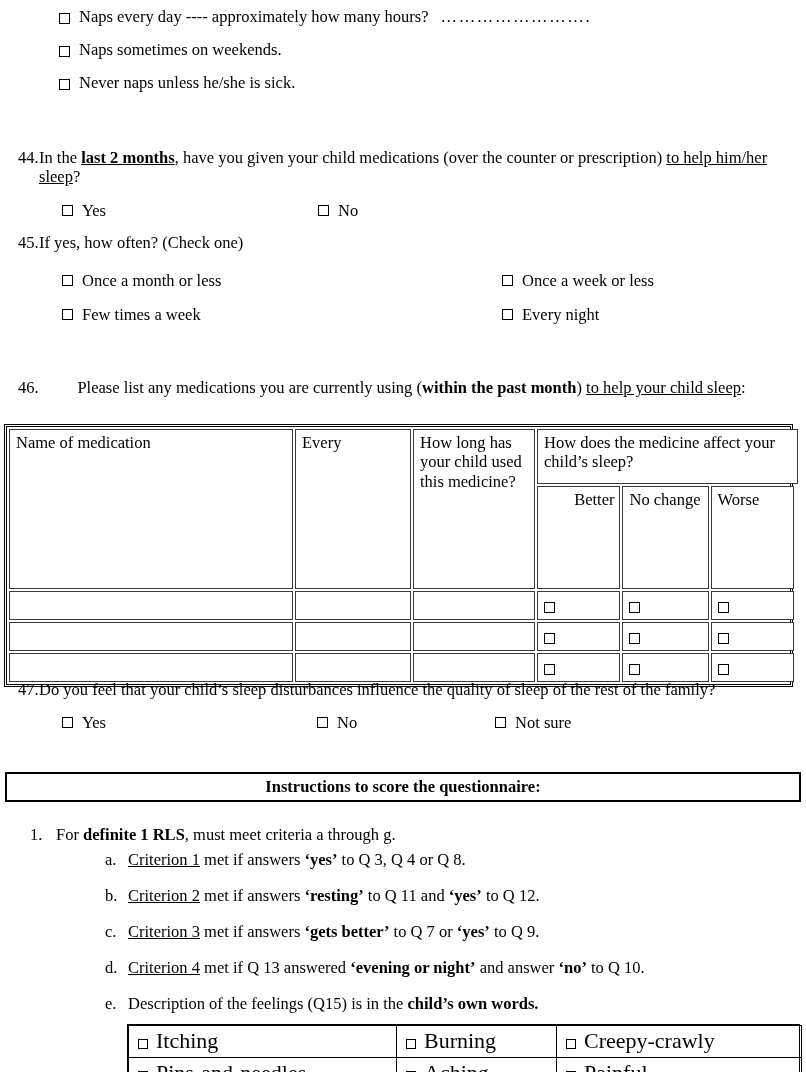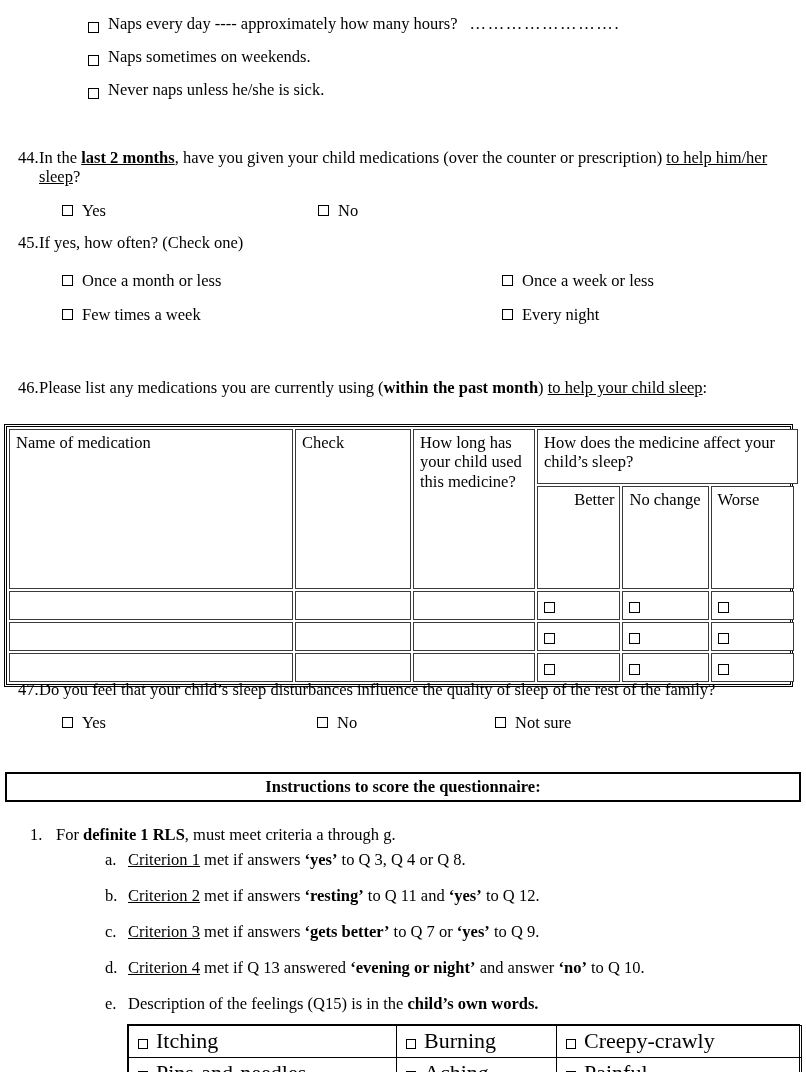--- a/index.html
+++ b/index.html
@@ -47,42 +47,42 @@
   .opt {
     display: inline-flex;
     align-items: baseline;
     white-space: nowrap;
   }
 
   
   .naps { position: absolute; left: 0; top: 0; width: 806px; }
   .nap-item {
     display: flex;
-    align-items: flex-end;
-    padding-left: 88px;
+    align-items: center;
+    padding-left: 59px;
     height: 33px;
   }
   .nap-item .cb { margin-top: 4px; }
   .dots { letter-spacing: 1.6px; margin-left: 12px; }
 
   
   .q44 { position: absolute; left: 0; top: 134px; width: 806px; }
   .q44 .qbody { padding-right: 28px; }
   .q44-opts { display: flex; padding-left: 62px; margin-top: 14px; }
   .q44-opts .opt:first-child { width: 256px; }
 
   
   .q45 { position: absolute; left: 0; top: 219px; width: 706px; }
   .q45-opts { position: absolute; left: 0; top: 271px; width: 806px; }
   .q45-line { display: flex; padding-left: 62px; height: 34px; }
   .q45-line .opt-a { width: 440px; }
 
   
   .q46 { position: absolute; left: 0; top: 364px; width: 806px; }
-  .q46 .qbody { padding-right: 22px; }
+  .q46 .qbody { padding-right: 22px; text-align: center; }
 
   
   .medtable {
     position: absolute;
     left: 4px;
     top: 424px;
     width: 789px;
     border: 3px double #000;
     box-sizing: border-box;
     background: #fff;
@@ -250,21 +250,21 @@
     <table>
       <colgroup>
         <col style="width:284px">
         <col style="width:116px">
         <col style="width:122px">
         <col style="width:261px">
       </colgroup>
       <tbody>
           <tr>
         <td class="hdr-h" rowspan="2">Name of medication</td>
-        <td class="hdr-h" rowspan="2">Check</td>
+        <td class="hdr-h" rowspan="2">Every</td>
         <td class="hdr-h" rowspan="2">How long has your child used this medicine?</td>
         <td style="height:48px;">How does the medicine affect your child’s sleep?</td>
       </tr>
       <tr>
         <td class="nopad">
           <table class="inner-tbl">
             <colgroup>
                   <col style="width:33%">
                   <col style="width:34%">
                   <col style="width:33%">

